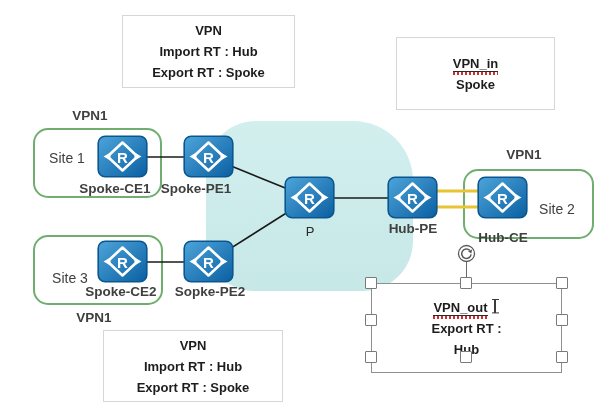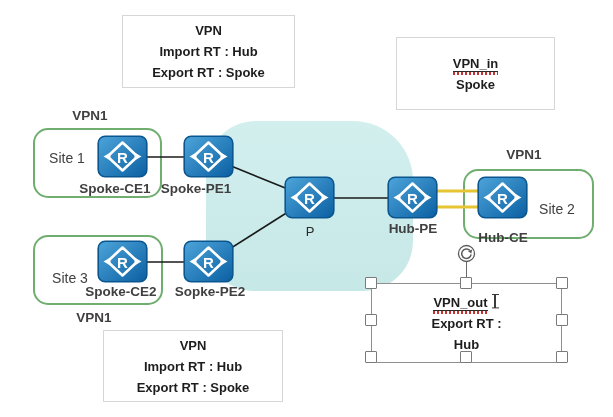--- a/index.html
+++ b/index.html
@@ -177,21 +177,21 @@
     <div class="co-line"><span class="misspell">VPN_in</span></div>
     <div class="co-line">Spoke</div>
   </div>
 
   <div class="callout" style="left:103px;top:330px;width:180px;height:72px;">
     <div class="co-line">VPN</div>
     <div class="co-line">Import RT : Hub</div>
     <div class="co-line">Export RT : Spoke</div>
   </div>
 
-  <div class="callout selected" style="left:371px;top:283px;width:191px;height:80px;">
+  <div class="callout selected" style="left:371px;top:283px;width:191px;height:90px;">
     <div class="co-line">
       <span class="misspell">VPN_out</span><span class="ibeam"></span>
     </div>
     <div class="co-line">Export RT :</div>
     <div class="co-line">Hub</div>
   </div>
 
   <div class="rot-stem"></div>
   <div class="rot-handle">
     <svg width="19" height="19" viewBox="0 0 19 19">

